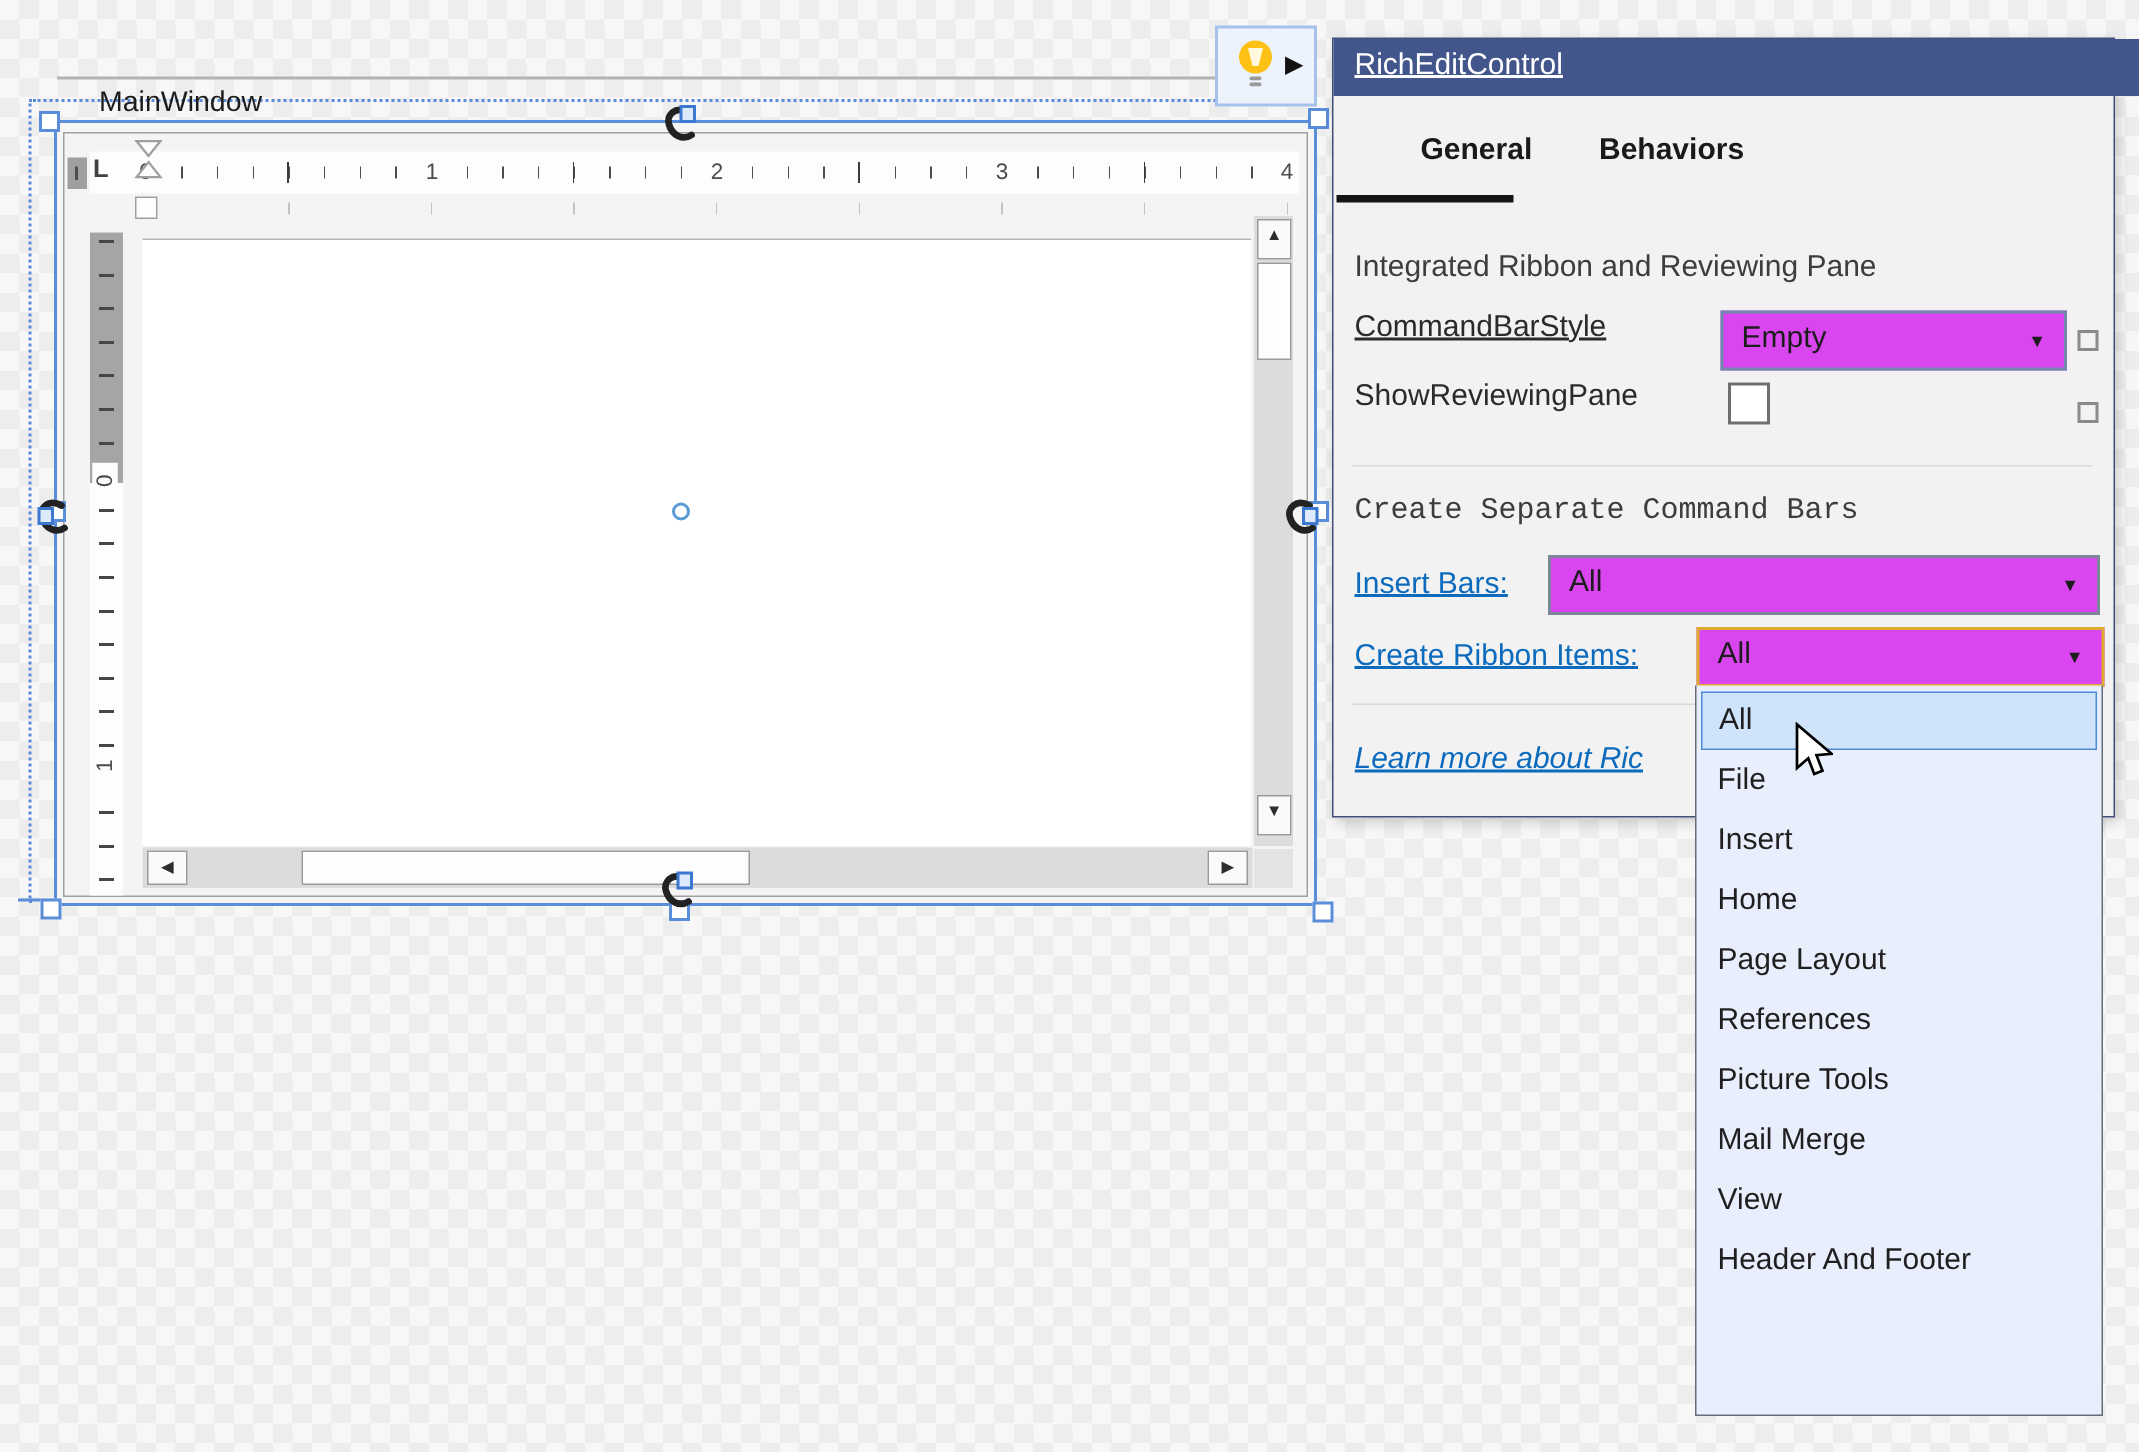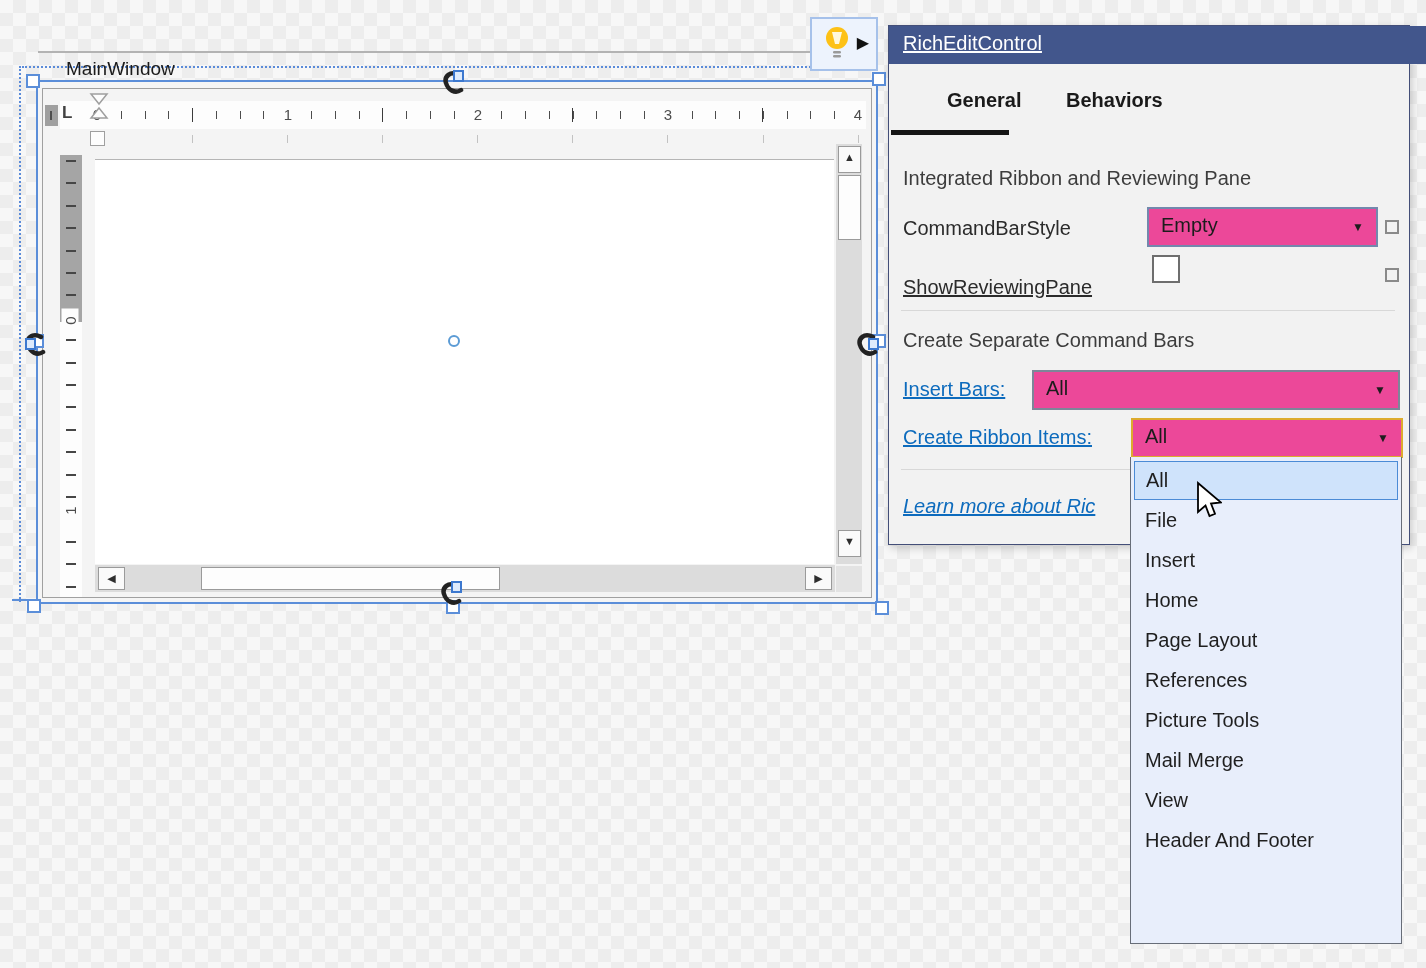--- a/index.html
+++ b/index.html
@@ -58,21 +58,21 @@
 
   
   #panel{left:888px; top:25px; width:520px; height:518px; background:#f2f2f2; border:1px solid #434e78; box-shadow:2px 3px 8px rgba(0,0,0,.18); z-index:10;}
   #panel-header{left:0; top:0; width:566px; height:38px; background:#42568c;}
   #panel-title{left:14px; top:6px; font-size:20px; color:#ffffff; text-decoration:underline;}
   #panel-close{right:12px; top:5px; font-size:20px; color:#bac4dd; position:absolute;}
   .tab{top:63px; font-size:20px; font-weight:bold; color:#1a1a1a;margin-left:40px;}
   #tab-underline{left:2px; top:104px; width:118px; height:5px; background:#151515;}
   .section{font-size:20px; color:#3d3d3d;}
   .plabel{font-size:20px; color:#2b2b2b;}
-  .combo{background:#ec4899; height:36px;}
+  .combo{background:#d946ef; height:36px;}
   .combo .val{position:absolute; left:12px; top:5px; font-size:20px; color:#1c1c1c;}
   .combo .caret{position:absolute; right:12px; top:11px; font-size:12px; color:#1d1d1d;}
   .marker{width:10px; height:10px; border:2px solid #8a8a8a; background:#f2f2f2;}
   .hr{height:1px; background:#d8d8d8;}
   .link{font-size:20px; color:#0d6bbd; text-decoration:underline;}
 
   
   #ddlist{left:1130px; top:457px; width:270px; height:486px; background:#e8eefb; border:1px solid #676d78; border-top:none; z-index:20;}
   .dditem{position:relative; height:40px; line-height:40px; padding-left:14px; font-size:20px; color:#1f1f1f;}
   .dditem.sel{margin:4px 3px 0 3px; height:37px; line-height:37px; padding-left:11px; background:#cfe3fb; border:1px solid #4b8bd6;}
@@ -171,34 +171,34 @@
       <span class="abs" id="panel-title">RichEditControl</span>
       <span id="panel-close">✕</span>
     </div>
 
     <span class="abs tab" style="left:18px;">General</span>
     <span class="abs tab" style="left:137px;">Behaviors</span>
     <div class="abs" id="tab-underline"></div>
 
     <div class="abs section" style="left:14px; top:141px;">Integrated Ribbon and Reviewing Pane</div>
 
-    <div class="abs plabel" style="left:14px; top:191px;">CommandBarStyle</div>
+    <div class="abs plabel" style="left:14px; top:181px;text-decoration:underline;">CommandBarStyle</div>
     <div class="abs combo" style="left:258px; top:181px; width:227px; border:2px solid #7388ad;">
       <span class="val">Empty</span>
       <span class="caret">▼</span>
     </div>
     <div class="abs marker" style="left:496px; top:194px;"></div>
 
-    <div class="abs plabel" style="left:14px; top:250px;text-decoration:underline;">ShowReviewingPane</div>
+    <div class="abs plabel" style="left:14px; top:227px;">ShowReviewingPane</div>
     <div class="abs" style="left:263px; top:229px; width:24px; height:24px; background:#fff; border:2px solid #6e6e6e;"></div>
     <div class="abs marker" style="left:496px; top:242px;"></div>
 
     <div class="abs hr" style="left:12px; top:284px; width:494px;"></div>
 
-    <div class="abs section" style="left:14px; top:303px;">Create Separate Command Bars</div>
+    <div class="abs section" style="left:14px; top:303px;font-family:Liberation Mono, monospace;">Create Separate Command Bars</div>
 
     <span class="abs link" style="left:14px; top:352px;">Insert Bars:</span>
     <div class="abs combo" style="left:143px; top:344px; width:364px; border:2px solid #7d8699;">
       <span class="val">All</span>
       <span class="caret">▼</span>
     </div>
 
     <span class="abs link" style="left:14px; top:400px;">Create Ribbon Items:</span>
     <div class="abs combo" style="left:242px; top:392px; width:268px; border:2px solid #ddab2e;">
       <span class="val">All</span>

